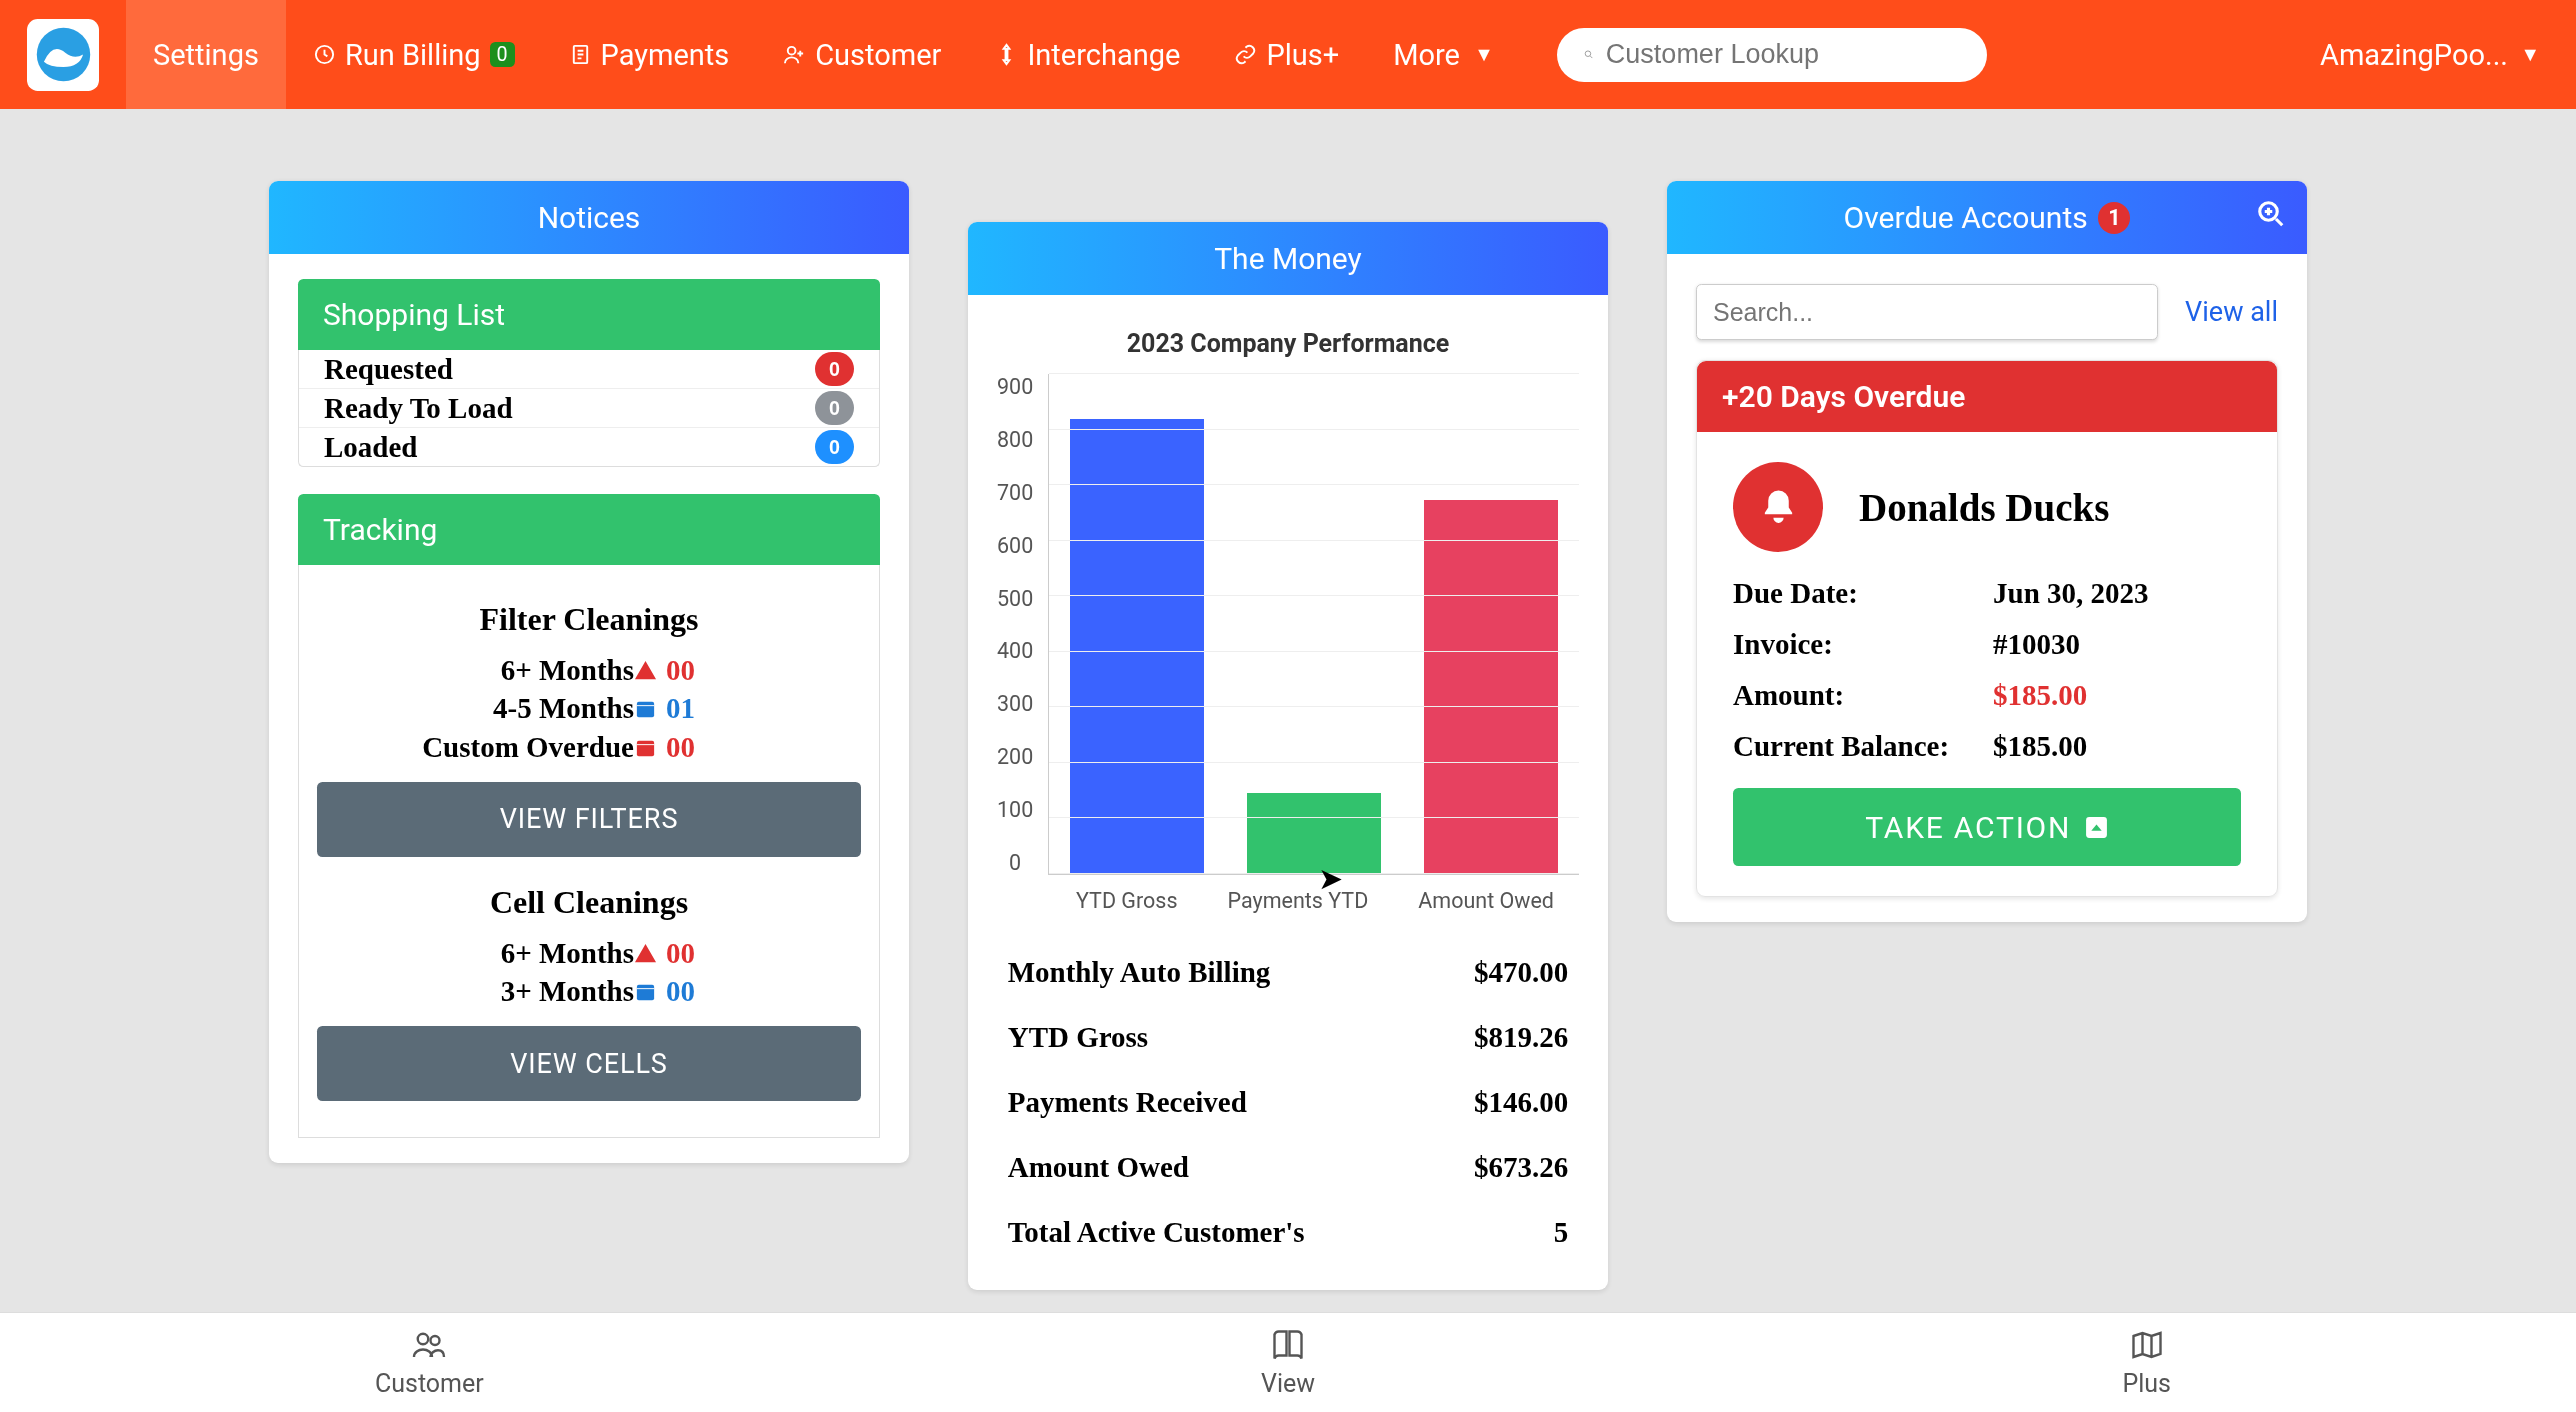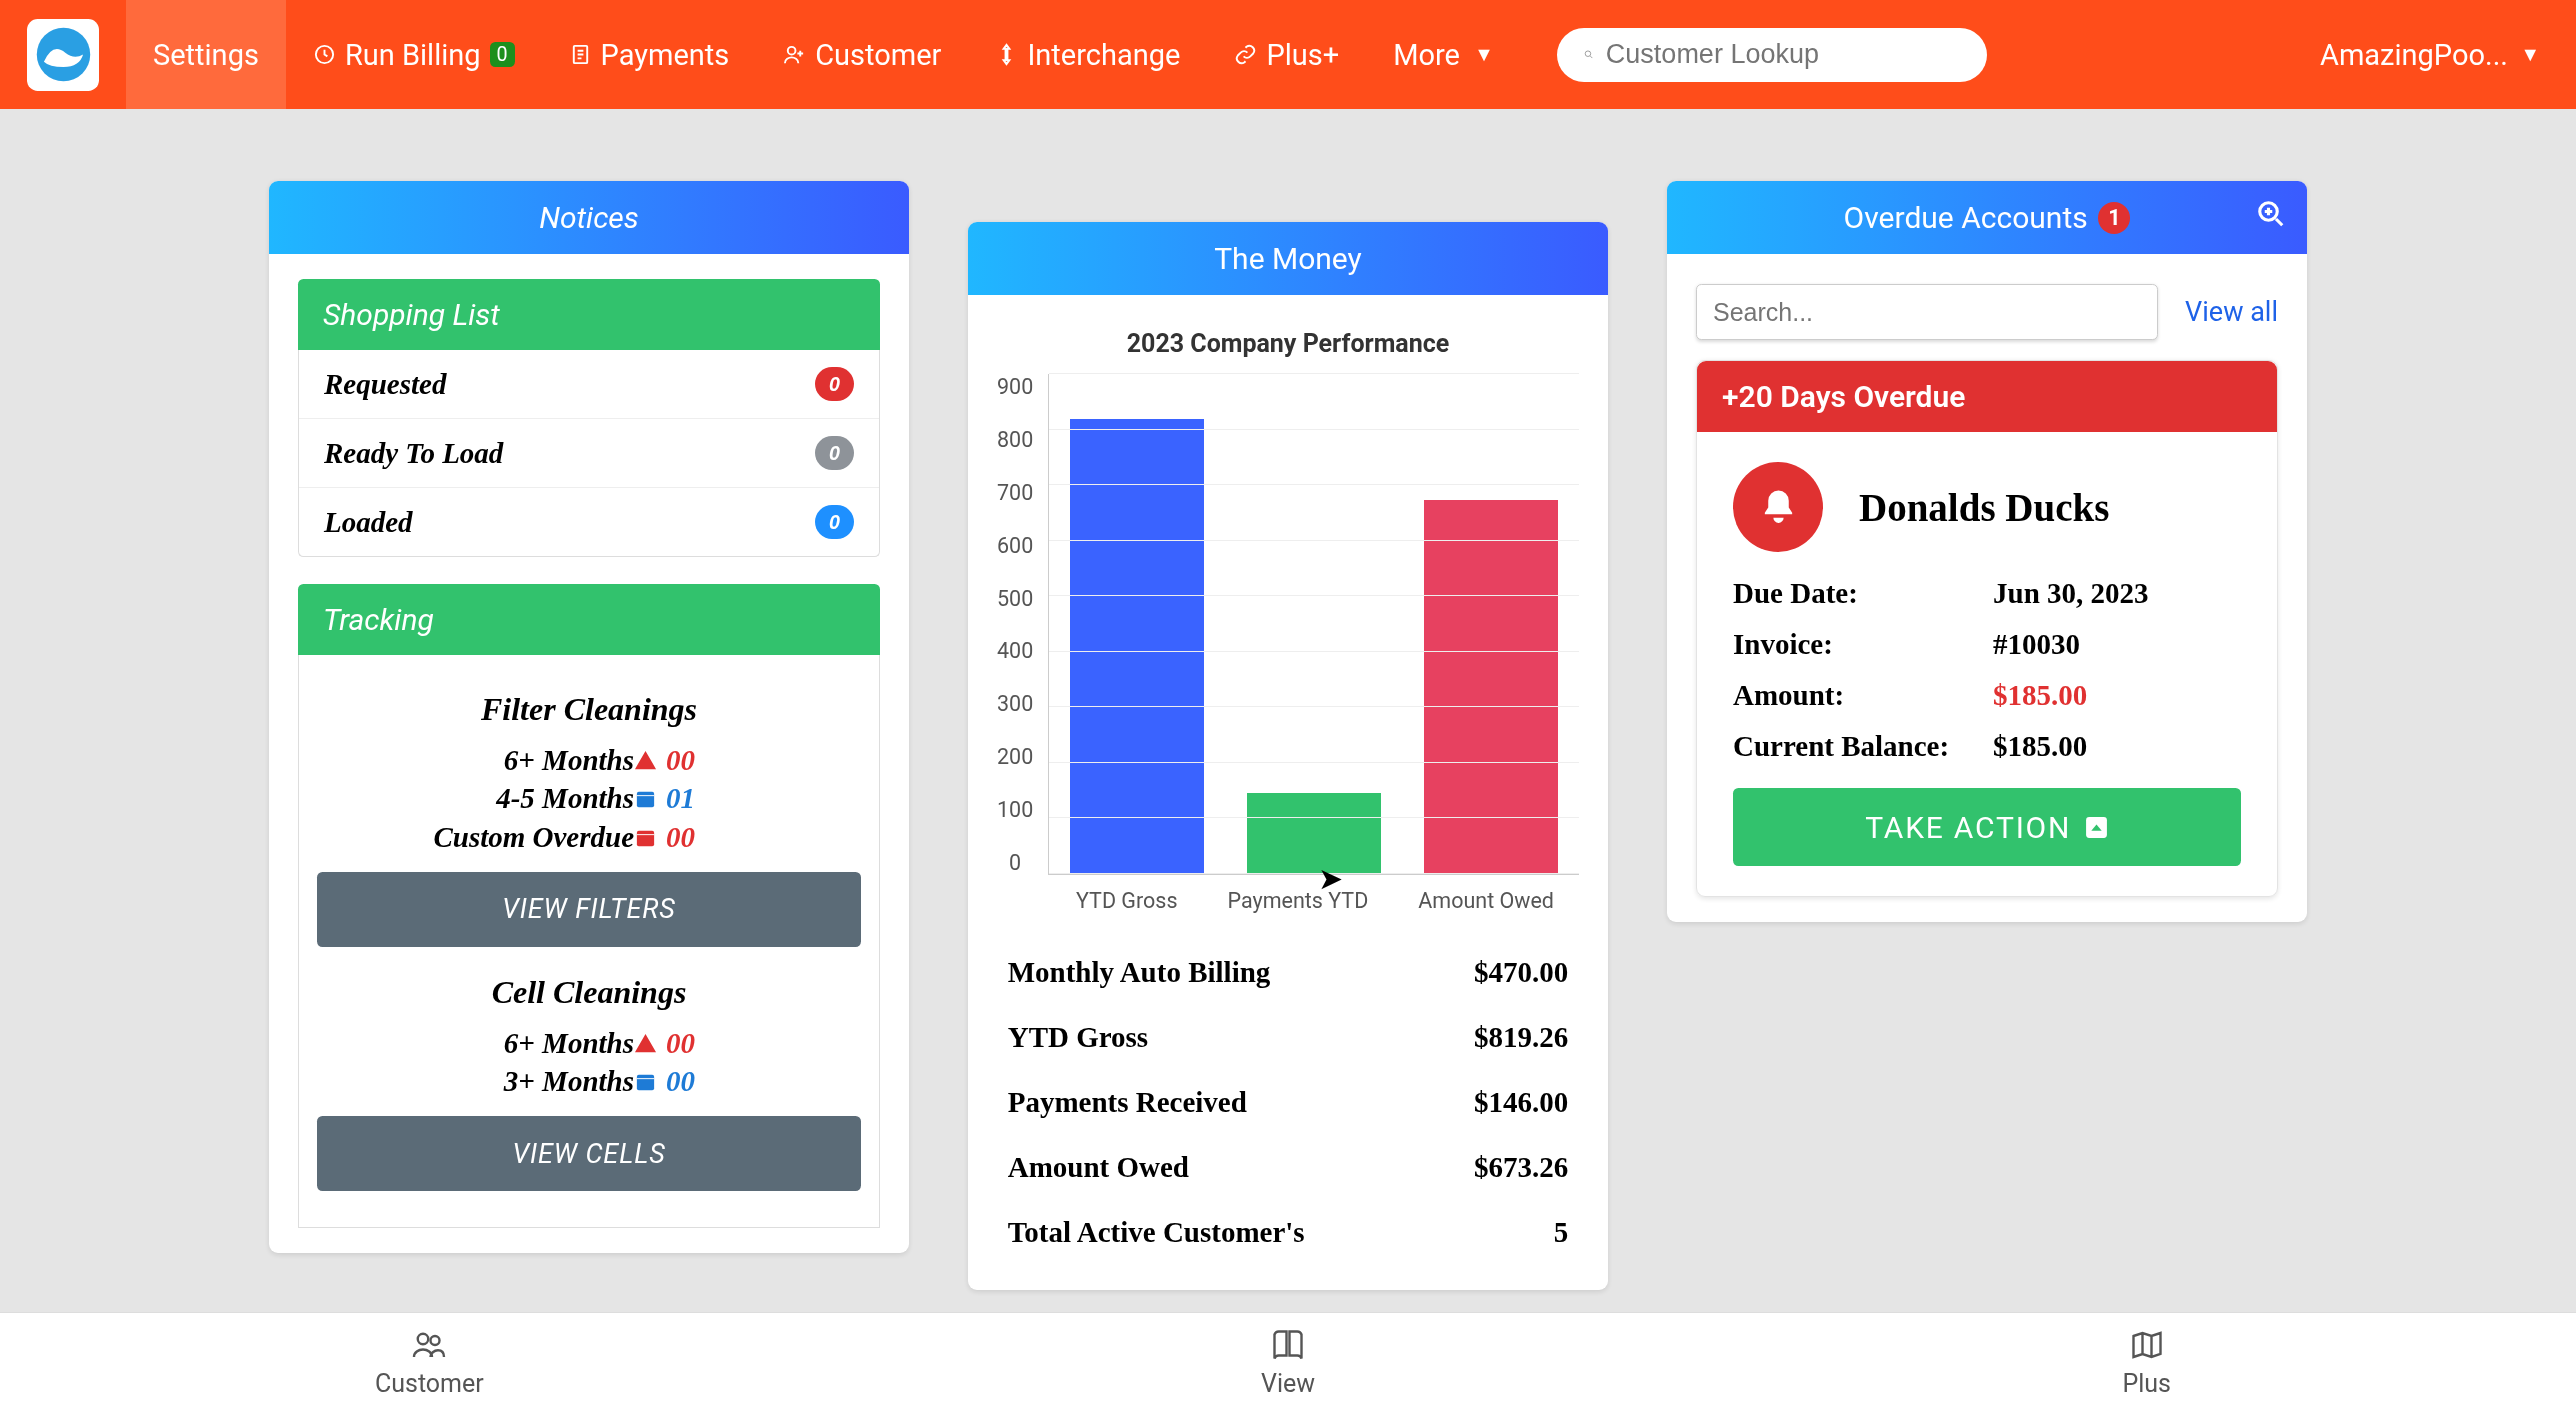--- a/index.html
+++ b/index.html
@@ -14,36 +14,36 @@
   .nav-caret { margin-left:5.4px; font-size:19.7px; }
   .search-wrap { background:#fff; border-radius:36px; display:flex; align-items:center; padding:0 27px; height:54px; width:430px; margin-left:36px; }
   .search-wrap input { border:none; outline:none; font-size:27px; flex:1; background:transparent; }
   .search-wrap svg { width:23px; height:23px; margin-right:12.5px; }
   .nav-spacer { flex:1; }
   .account { padding:0 36px; display:flex; align-items:center; gap:12.5px; }
   .account .caret { font-size:19.7px; }
 
   
   .main { display:flex; gap:59px; padding:72px 269px 0 269px; }
-  .col1 { width:662px;font-style:italic; }
+  .col1 { width:662px; }
   .col2 { width:662px;margin-top:41px; }
   .col3 { width:662px; }
 
   
   .card { background:#fff; border-radius:9px; box-shadow:0 1.8px 5.4px rgba(0,0,0,.1); margin-bottom:36px; }
   .card-head { height:73px; display:flex; align-items:center; justify-content:center; font-size:30px; color:#fff;
                background:linear-gradient(90deg,#20b7ff 0%, #3a5bff 100%); border-radius:9px 9px 0 0; position:relative; }
   .card-head .zoom { position:absolute; right:21.5px; top:18px; }
   .card-head .zoom svg { width:30px; height:30px; }
   .card-body { padding:25px 29px; }
   .subhead { background:#32c26d; color:#fff; font-size:30px; padding:18px 25px; border-radius:5.4px 5.4px 0 0; }
 
   
   .shoplist { border:0.9px solid #ddd; border-top:none; border-radius:0 0 5.4px 5.4px; }
-  .shop-row { display:flex; align-items:center; justify-content:space-between; padding:17px 25px; font-family:Georgia,"Times New Roman",serif; font-size:29px; font-weight:700; border-bottom:0.9px solid #eee; }
+  .shop-row { display:flex; align-items:center; justify-content:space-between; padding:2px 25px; font-family:Georgia,"Times New Roman",serif; font-size:29px; font-weight:700; border-bottom:0.9px solid #eee; }
   .shop-row:last-child { border-bottom:none; }
   .pill { min-width:39px; height:34px; border-radius:18px; color:#fff; display:flex; align-items:center; justify-content:center; font-family:Arial,sans-serif; font-size:19.7px; font-weight:700; }
   .pill.red{background:#e03131;} .pill.grey{background:#8e9399;} .pill.blue{background:#1e90ff;}
 
   
   .track-title { font-family:Georgia,serif; font-weight:800; font-size:32px; text-align:center; margin:27px 0 16px; }
   .track-row { display:flex; justify-content:center; font-family:Georgia,serif; font-weight:700; font-size:29px; margin:5.4px 0; }
   .track-row .label { width:233px; text-align:right; }
   .track-row .val { width:143px; text-align:left; display:flex; align-items:center; gap:9px; }
   .ic { width:23px; height:23px; }

